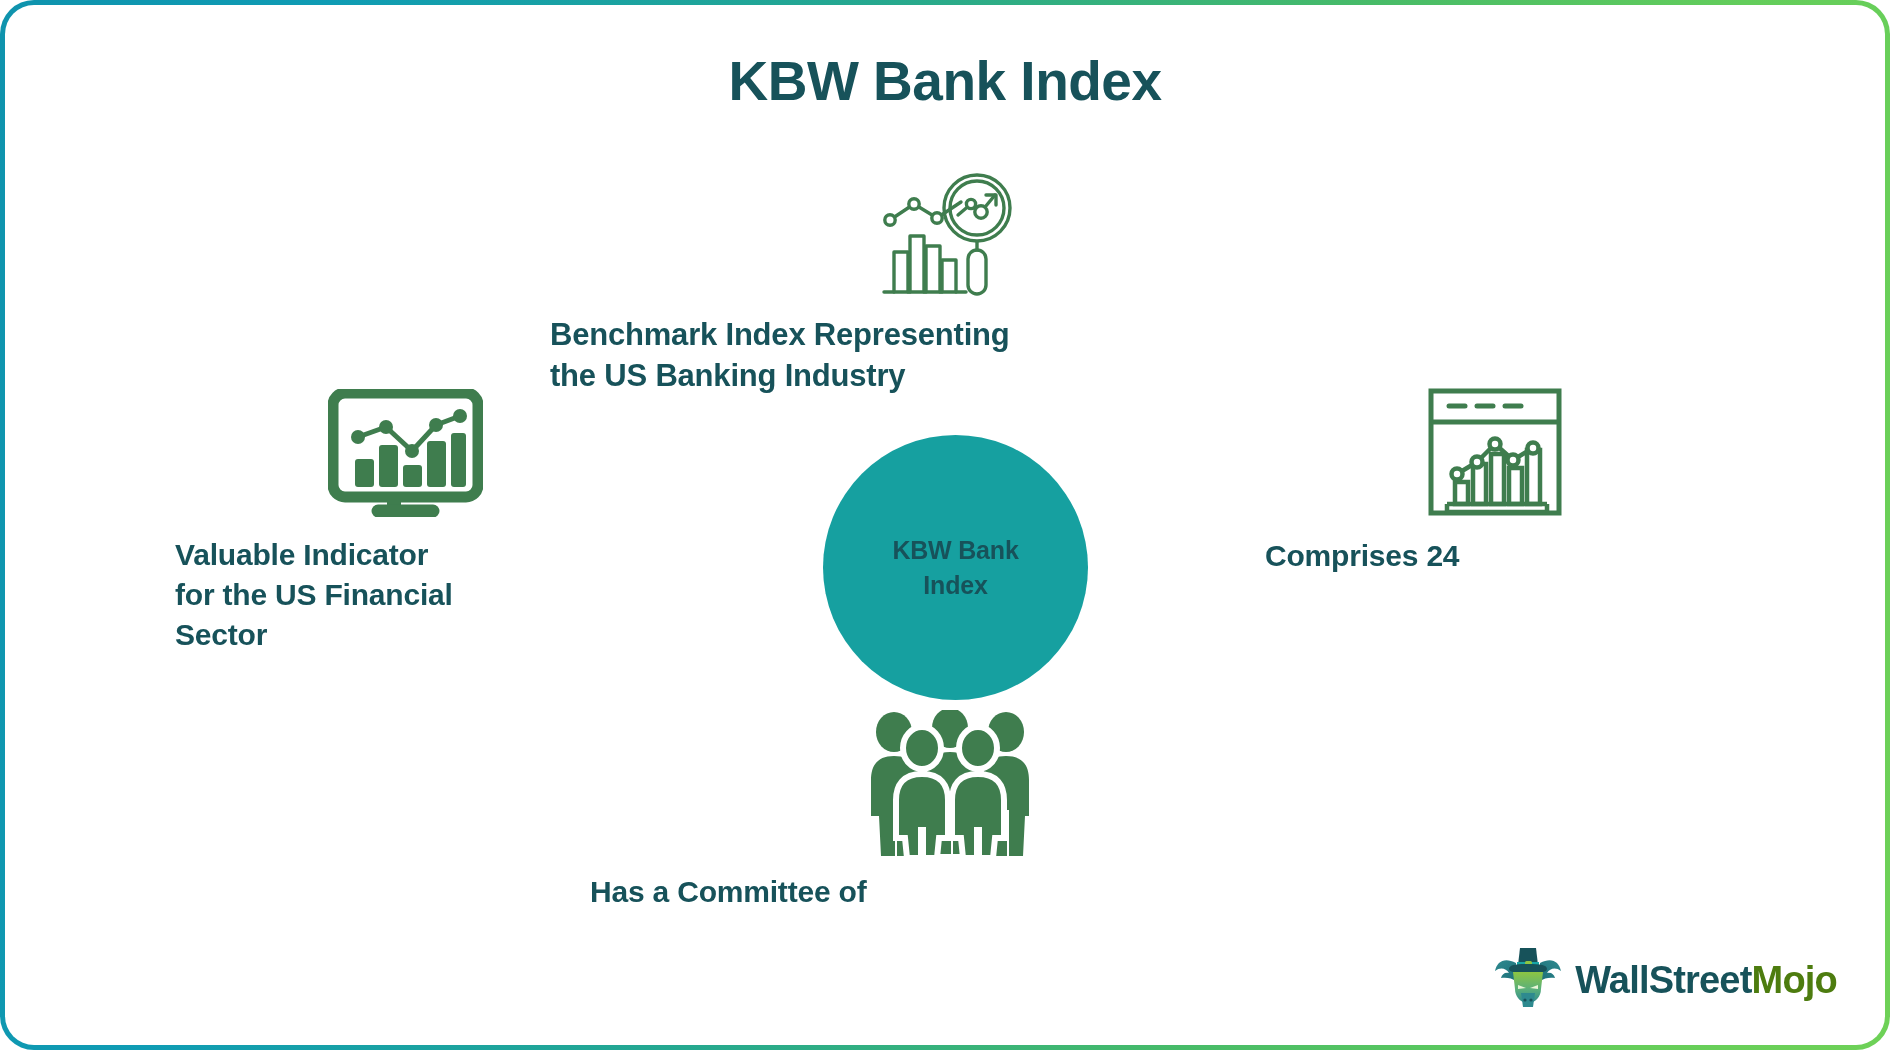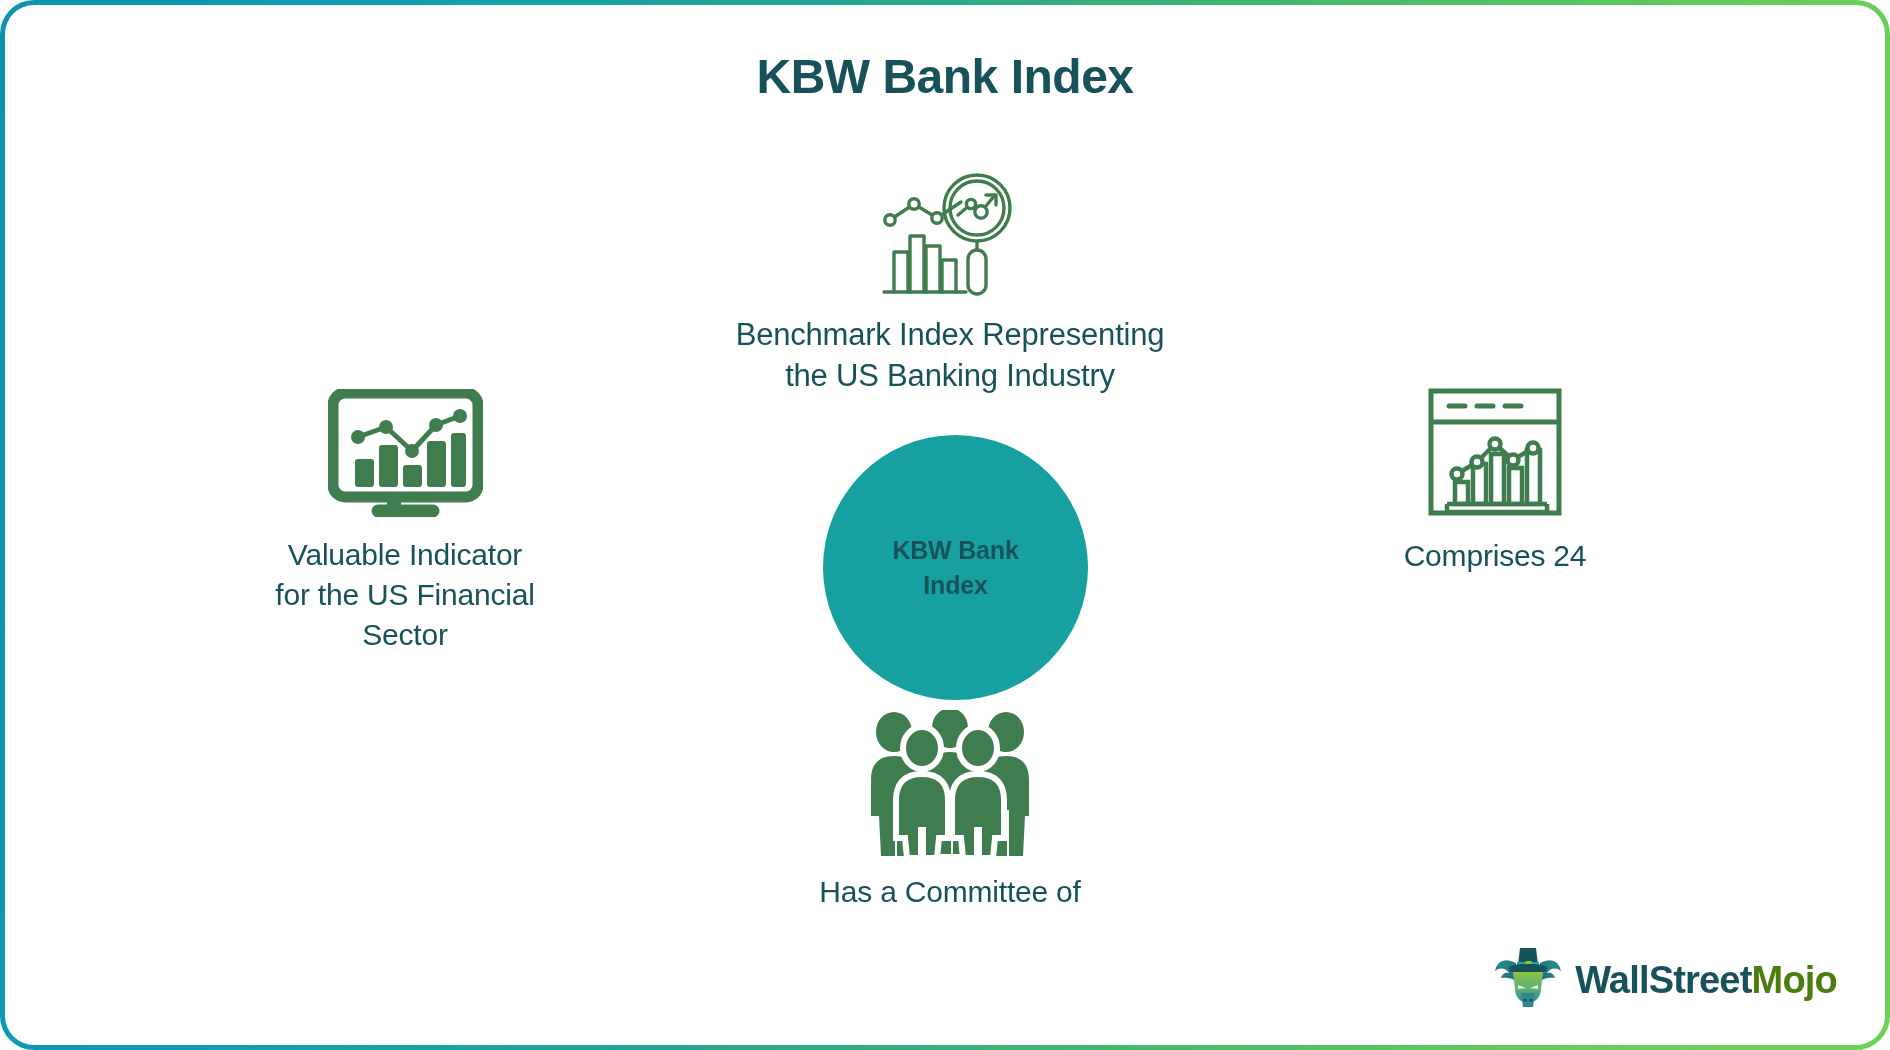--- a/index.html
+++ b/index.html
@@ -23,34 +23,34 @@
     background:#ffffff;
     border-radius:29px;
     overflow:hidden;
   }
 
   
   #page-title {
     position:absolute;
     top:44px; left:0; right:0;
     text-align:center;
-    font-size:48px;
+    font-size:55px;
     font-weight:bold;
     letter-spacing:-0.5px;
     color:#17525a;
   }
 
   
   .node { position:absolute; }
   .node-label {
     font-size:30px;
-    font-weight:normal;
+    font-weight:bold;
     line-height:1.33;
     color:#17525a;
-    text-align:center;
+    text-align:left;
     letter-spacing:-0.2px;
   }
   .icon-wrap {
     display:flex;
     justify-content:center;
     align-items:flex-end;
   }
 
   
   #node-top { top:160px; left:545px; width:800px; }

